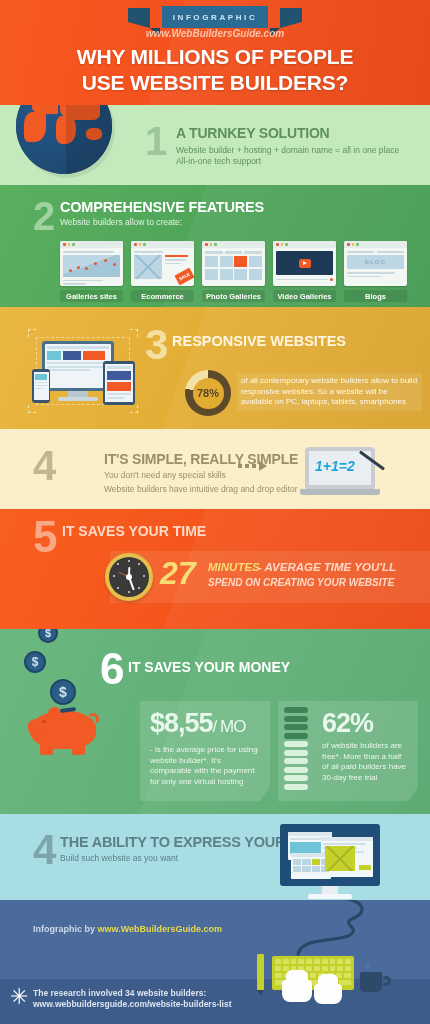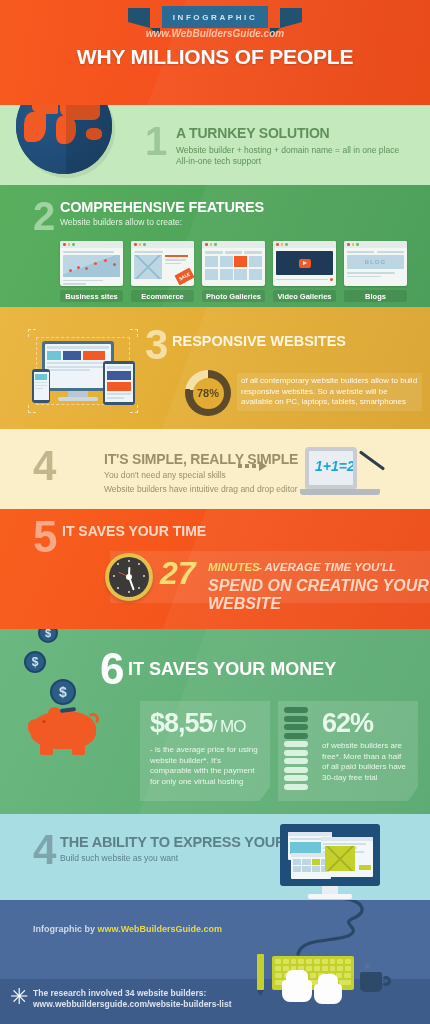--- a/index.html
+++ b/index.html
@@ -220,21 +220,21 @@
   
   .s4 { height: 80px; background: #faefc8; }
   .s4 .num { color: #c3b68c; position: absolute; left: 33px; top: 17px; font-size: 42px; }
   .s4-body { position: absolute; left: 60px; top: 22px; margin-left: 44px; }
   .s4-body .sec-title { color: #9b8f69; font-size: 14px; }
   .s4-body .sec-sub { color: #9b8f69; margin-top: 3px; }
   .arrow-dots { position: absolute; left: 238px; top: 32px; display: flex; align-items: center; gap: 3px; }
   .adot { width: 4px; height: 4px; background: #9b8f69; }
   .atip { width: 0; height: 0; border-left: 8px solid #9b8f69; border-top: 5px solid transparent; border-bottom: 5px solid transparent; }
   .laptop { position: absolute; left: 305px; top: 18px; width: 80px; height: 58px; }
-  .lap-lid { width: 52px; height: 42px; background: #c9cdd1; border-radius: 4px 4px 2px 2px; padding: 4px; }
+  .lap-lid { width: 70px; height: 42px; background: #c9cdd1; border-radius: 4px 4px 2px 2px; padding: 4px; }
   .lap-scr { width: 100%; height: 100%; background: #e8eef2; border-radius: 1px; position: relative; overflow: hidden; }
   .lap-eq { position: absolute; left: 6px; top: 7px; color: #1aa7d8; font-size: 14px; font-style: italic; font-weight: bold; }
   .lap-base { position: absolute; left: -5px; top: 42px; width: 80px; height: 6px; background: #b4bac0; border-radius: 0 0 3px 3px; }
   .stylus { position: absolute; left: 52px; top: 12px; width: 30px; height: 3px; background: #2f3e4a; transform: rotate(36deg); border-radius: 1px; }
 
   
   .s5 { height: 120px; background: linear-gradient(115deg,#f8601f 0%,#f3521a 55%,#ea4712 100%); }
   .s5 .num { color: #f9a885; position: absolute; left: 33px; top: 8px; font-size: 44px; }
   .s5-title { position: absolute; left: 62px; top: 14px; color: #ffd9c5; font-size: 14px; font-weight: bold; }
   .time-band {
@@ -245,26 +245,26 @@
   .clock-face { width: 100%; height: 100%; border-radius: 50%; background: #3b3a39; position: relative; }
   .tick { position: absolute; width: 2px; height: 2px; background: #ddd; border-radius: 50%; }
   .hand { position: absolute; background: #fff; transform-origin: bottom center; border-radius: 1px; }
   .hand-h { left: 19px; top: 10px; width: 2px; height: 10px; transform: rotate(2deg); }
   .hand-m { left: 19px; top: 6px; width: 2px; height: 14px; transform: rotate(160deg); }
   .hand-s { left: 19.5px; top: 8px; width: 1.2px; height: 12px; background: #e8563f; transform: rotate(-66deg); }
   .clock-pin { position: absolute; left: 17px; top: 17px; width: 6px; height: 6px; background: #fff; border-radius: 50%; }
   .min-num { position: absolute; left: 160px; top: 48px; color: #f6dd74; font-size: 32px; font-weight: bold; font-style: italic; line-height: 32px; }
   .min-word { position: absolute; left: 208px; top: 52px; color: #f6dd74; font-size: 11.5px; font-weight: bold; font-style: italic; }
   .min-rest1 { position: absolute; left: 258px; top: 52px; color: #ffd8c4; font-size: 11.5px; font-weight: bold; font-style: italic; }
-  .min-rest2 { position: absolute; left: 208px; top: 68px; color: #ffd8c4; font-size: 16px; font-weight: bold; font-style: italic; }
+  .min-rest2 { position: absolute; left: 208px; top: 68px; color: #ffd8c4; font-size: 10px; font-weight: bold; font-style: italic; }
 
   
   .s6 { height: 185px; background: linear-gradient(115deg,#6bb881 0%,#61b077 50%,#57a76e 100%); }
   .s6 .num { color: #ffffff; position: absolute; left: 100px; top: 20px; font-size: 44px; }
-  .s6-title { position: absolute; left: 128px; top: 30px; color: #ffffff; font-size: 18px; font-weight: bold; }
+  .s6-title { position: absolute; left: 128px; top: 30px; color: #ffffff; font-size: 14px; font-weight: bold; }
   .coin {
     position: absolute; border-radius: 50%;
     background: #2c5d87; border: 2px solid #1f4668;
     color: #cfe2ef; font-weight: bold; text-align: center;
   }
   .piggy { position: absolute; left: 28px; top: 70px; width: 78px; height: 56px; }
   .piggy-body { position: absolute; left: 2px; top: 12px; width: 66px; height: 38px; background: #f15a24; border-radius: 50% 45% 42% 45%; }
   .piggy-snout { position: absolute; left: 0px; top: 20px; width: 20px; height: 16px; background: #f15a24; border-radius: 40% 20% 20% 40%; }
   .piggy-ear { position: absolute; left: 20px; top: 8px; width: 13px; height: 12px; background: #f15a24; border-radius: 50% 50% 0 50%; transform: rotate(-15deg); }
   .piggy-tail { position: absolute; right: 7px; top: 14px; width: 12px; height: 12px; border: 3px solid #f15a24; border-radius: 50%; border-left-color: transparent; border-bottom-color: transparent; }
@@ -329,20 +329,21 @@
     <div class="ribbon-tail left"></div>
     <div class="ribbon-tail right"></div>
     <div class="ribbon-fold left"></div>
     <div class="ribbon-fold right"></div>
     <div class="ribbon">
       <span class="ribbon-label">INFOGRAPHIC</span>
     </div>
     <div class="header-url">www.WebBuildersGuide.com</div>
     <div class="header-title">
       <div>WHY MILLIONS OF PEOPLE</div>
+      <div>USE WEBSITE BUILDERS?</div>
     </div>
   </div>
 
   <div class="section s1">
     <div class="globe">
       <div class="hemi"></div>
       <div class="land" style="left:8px;top:34px;width:22px;height:30px;border-radius:40% 10% 50% 20%;"></div>
       <div class="land" style="left:16px;top:20px;width:26px;height:16px;border-radius:50% 30% 10% 40%;"></div>
       <div class="land" style="left:40px;top:38px;width:20px;height:28px;border-radius:30% 40% 50% 30%;"></div>
       <div class="land" style="left:44px;top:16px;width:40px;height:26px;border-radius:30% 50% 20% 40%;"></div>
@@ -382,21 +383,21 @@
               <span style="position:absolute;left:14px;top:11px;width:3px;height:3px;background:#e8563f;border-radius:50%"></span>
               <span style="position:absolute;left:22px;top:12px;width:3px;height:3px;background:#e8563f;border-radius:50%"></span>
               <span style="position:absolute;left:31px;top:7px;width:3px;height:3px;background:#e8563f;border-radius:50%"></span>
               <span style="position:absolute;left:41px;top:4px;width:3px;height:3px;background:#e8563f;border-radius:50%"></span>
               <span style="position:absolute;left:50px;top:8px;width:3px;height:3px;background:#e8563f;border-radius:50%"></span>
             </div>
             <div class="ln" style="width:70%;margin-top:3px"></div>
             <div class="ln" style="width:40%"></div>
           </div>
         </div>
-        <div class="card-label">Business sites</div>
+        <div class="card-label">Galleries sites</div>
       </div>
 
       <div class="card">
         <div class="browser">
           <div class="bar">
             <span class="dot d-r"></span>
               <span class="dot d-y"></span>
               <span class="dot d-g"></span>
           </div>
           <div class="bbody" style="position:relative">

